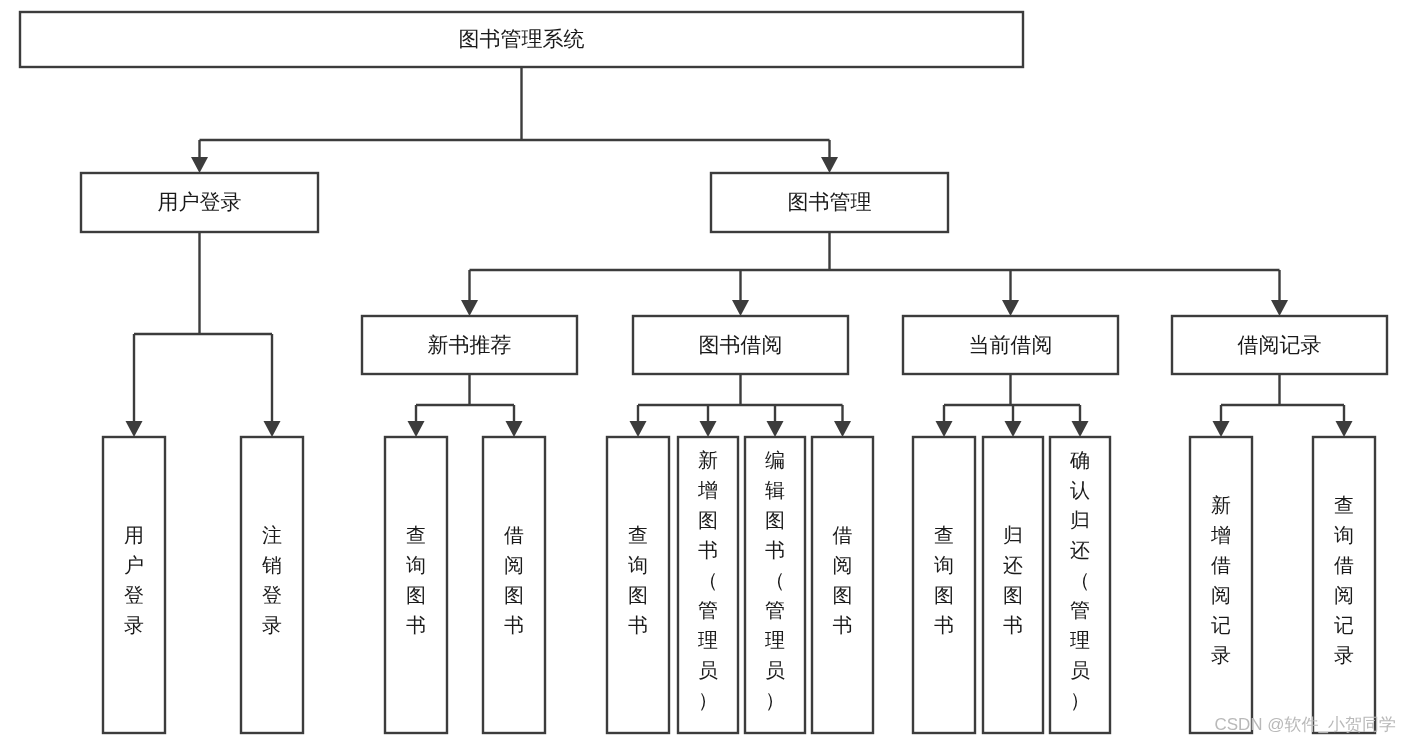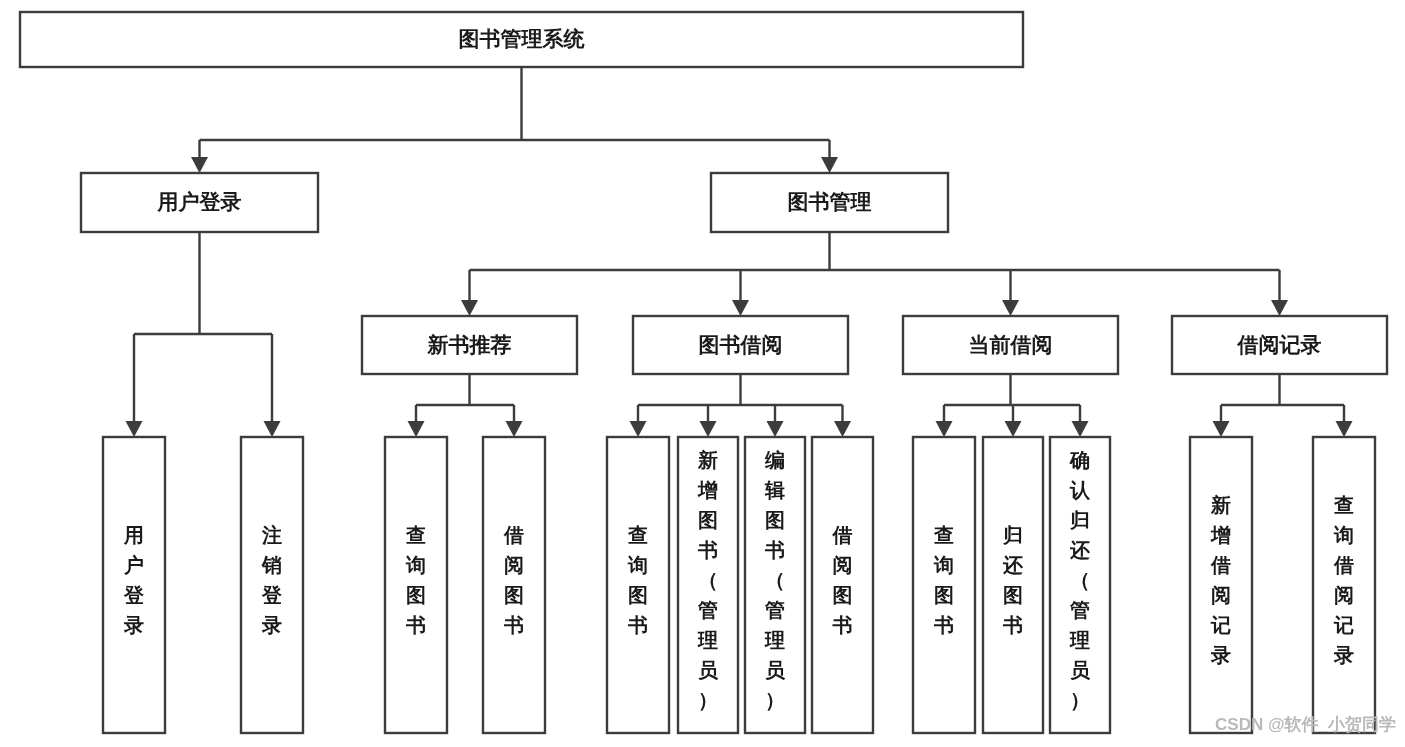--- a/index.html
+++ b/index.html
@@ -14,21 +14,20 @@
     font-family: "Liberation Sans", "DejaVu Sans", sans-serif;
     overflow: hidden;
     position: relative;
   }
   #diagram-root {
     position: absolute;
     left: 0;
     top: 0;
     width: 1405px;
     height: 747px;
-    font-weight: bold;
   }
   svg {
     display: block;
   }
   .node-box {
     fill: #ffffff;
     stroke: #3c3c3c;
     stroke-width: 2.4;
   }
   .node-label {

